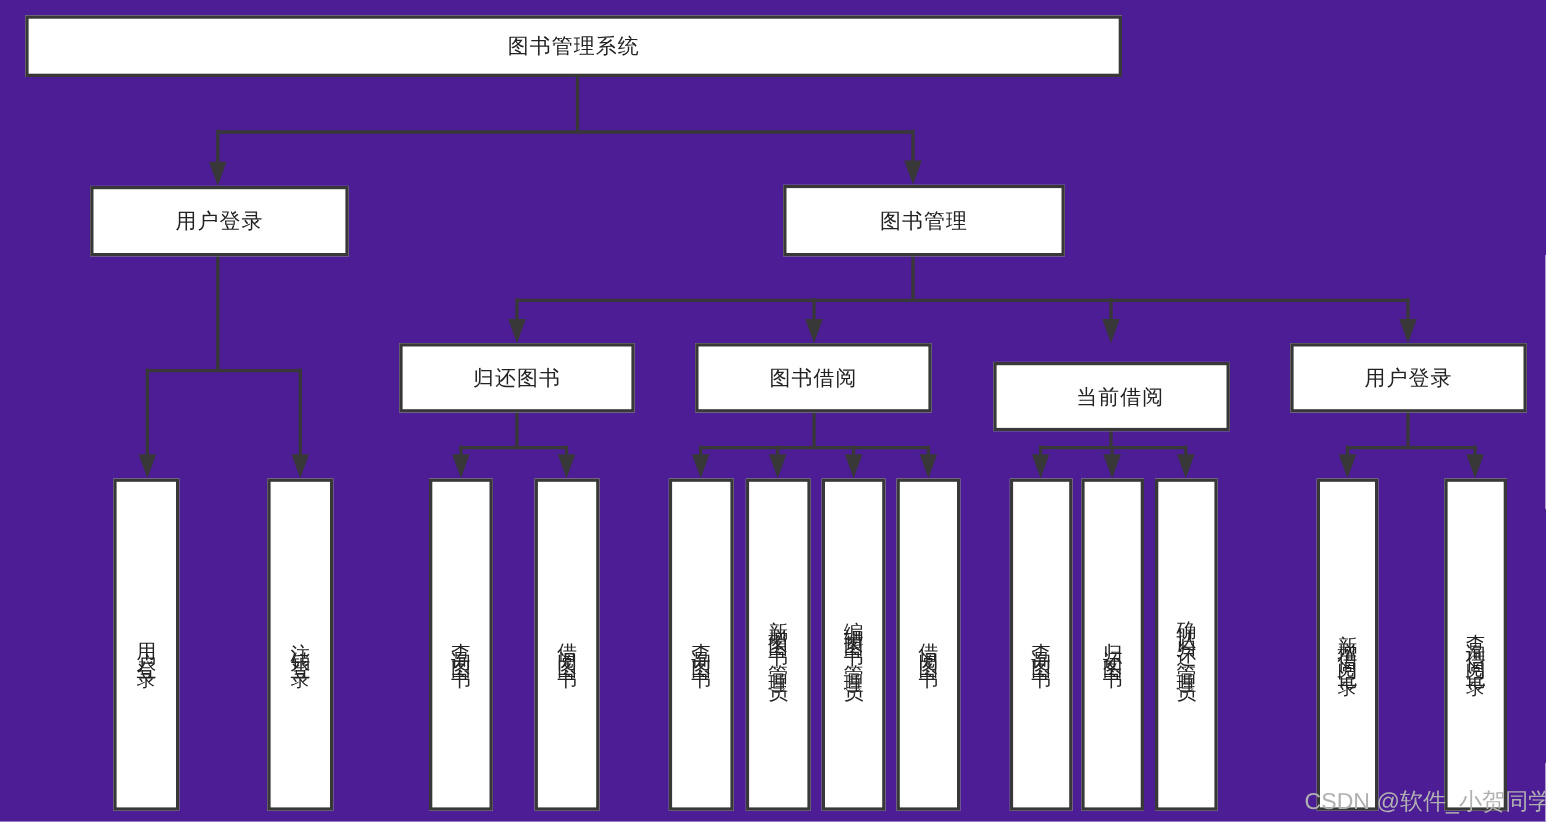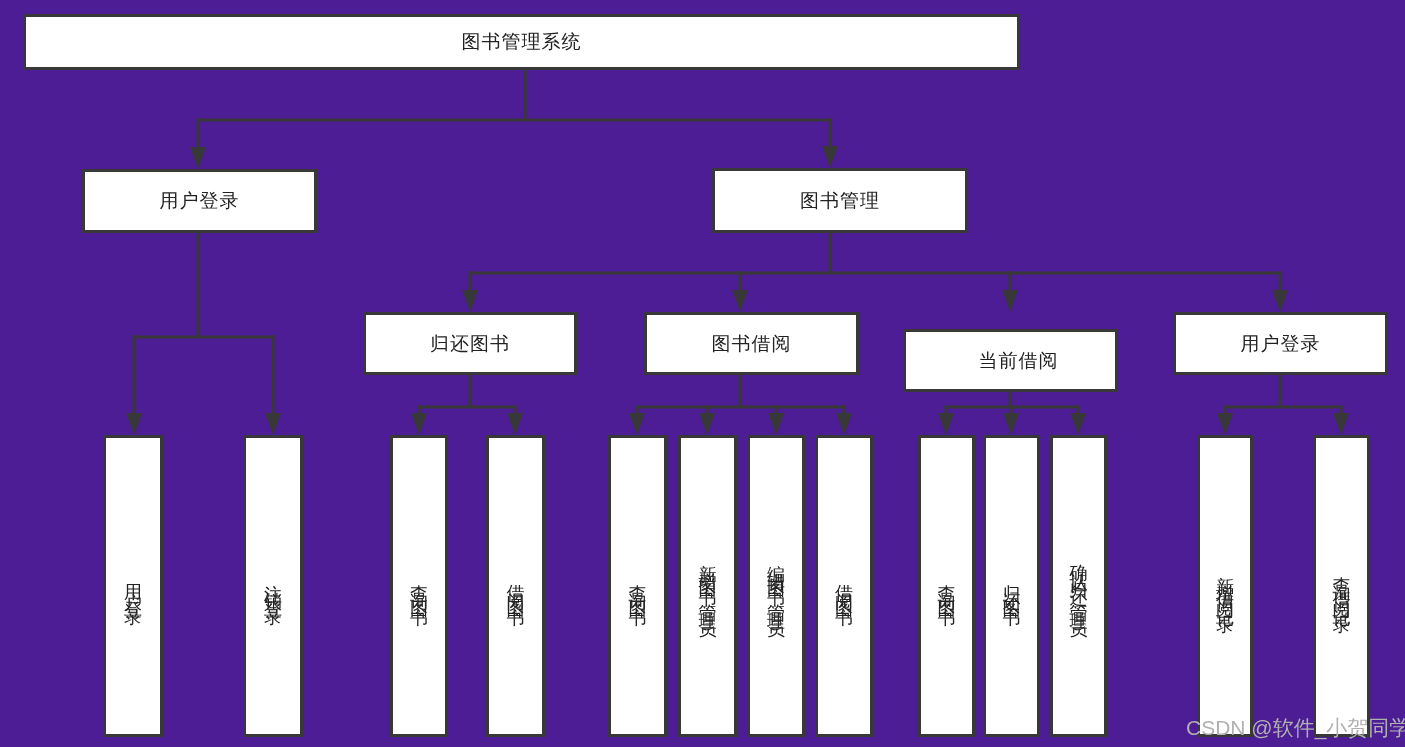--- a/index.html
+++ b/index.html
@@ -105,21 +105,21 @@
       <polygon points="1333,413 1349,413 1341,435"></polygon>
     </g>
   </svg>
 
   <div class="node node-h" style="left:23px; top:14px; width:997px; height:56px;">图书管理系统</div>
 
   <div class="node node-h" style="left:82px; top:169px; width:235px; height:64px;">用户登录</div>
   <div class="node node-h" style="left:712px; top:168px; width:256px; height:65px;">图书管理</div>
 
   <div class="node node-h" style="left:363px; top:312px; width:214px; height:63px;">归还图书</div>
-  <div class="node node-h" style="left:632px; top:312px; width:215px; height:63px;margin-left:12px;">图书借阅</div>
+  <div class="node node-h" style="left:632px; top:312px; width:215px; height:63px;">图书借阅</div>
   <div class="node node-h" style="left:903px; top:329px; width:215px; height:63px;padding-left:16px;">当前借阅</div>
   <div class="node node-h" style="left:1173px; top:312px; width:215px; height:63px;">用户登录</div>
 
   <div class="node node-v" style="left:103px; top:435px; width:60px; height:302px;">
     <span class="vtext">用户登录</span>
   </div>
   <div class="node node-v" style="left:243px; top:435px; width:60px; height:302px;">
     <span class="vtext">注销登录</span>
   </div>
 

